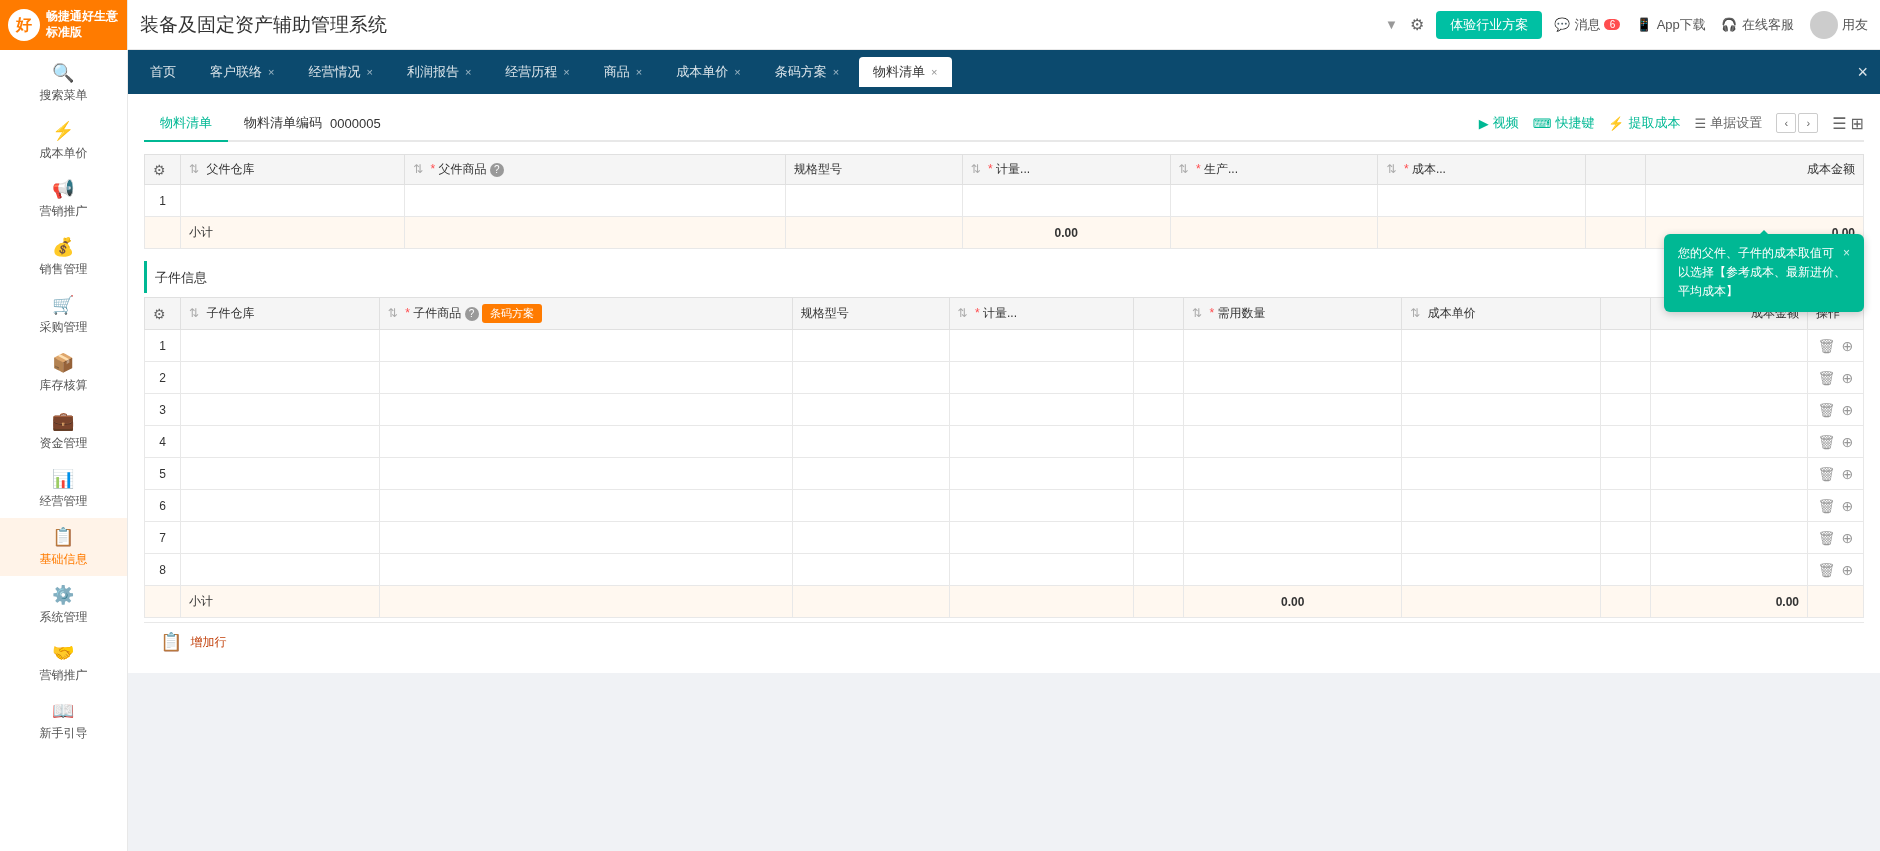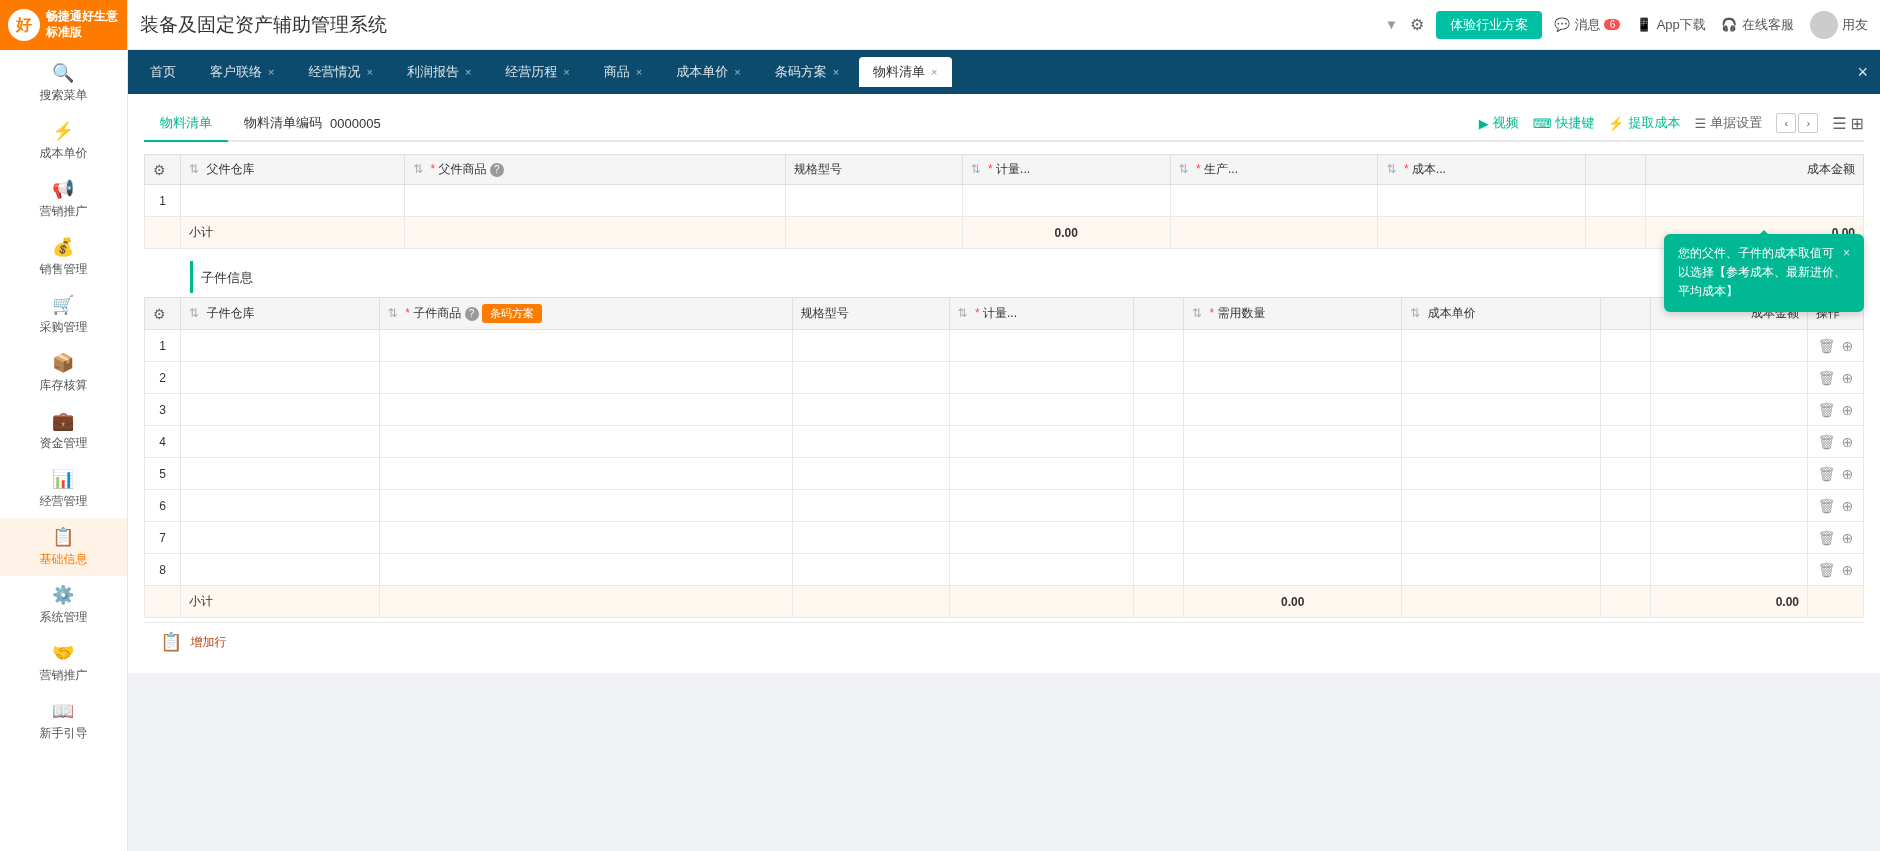--- a/index.html
+++ b/index.html
@@ -606,21 +606,21 @@
             <td></td>
             <td style="text-align:center;font-weight:bold;">0.00</td>
             <td></td>
             <td></td>
             <td></td>
             <td style="text-align:right;font-weight:bold;">0.00</td>
           </tr>
         </tbody>
       </table>
 
-      <div class="section-header" style="margin-top:12px;margin-left:46px;">子件信息</div>
+      <div class="section-header" style="margin-top:12px;">子件信息</div>
       <table class="data-table">
         <thead>
           <tr>
             <th class="settings-col">
               <span class="gear-icon">⚙</span>
             </th>
             <th>
               <span style="color:#aaa;margin-right:4px;">⇅</span>
               <span>子件仓库</span>
             </th>

